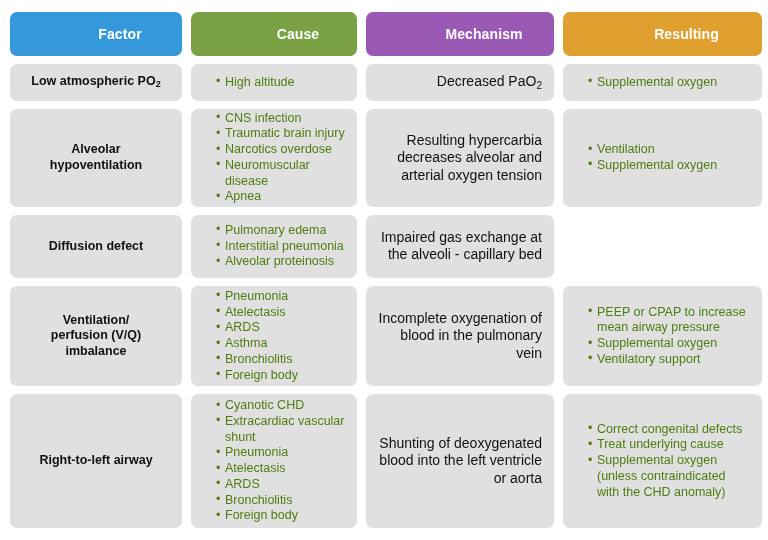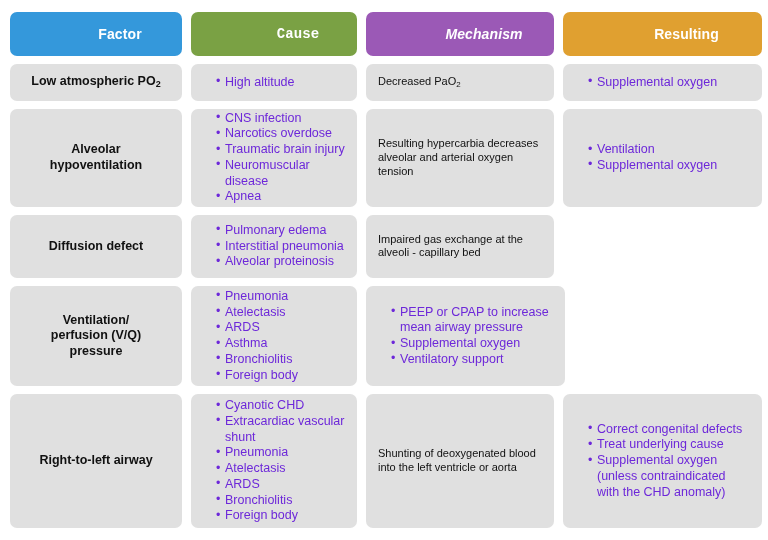--- a/index.html
+++ b/index.html
@@ -61,35 +61,35 @@
 
   .factor-text {
     font-weight: bold;
     font-size: 12.5px;
     color: #111111;
     text-align: center;
     line-height: 1.25;
     width: 100%;
   }
   .mech-text {
-    font-size: 11px;
+    font-size: 14px;
     color: #111111;
-    text-align: left;
+    text-align: right;
     line-height: 1.25;
     width: 100%;
   }
   ul.bullets {
     margin: 0;
     padding: 0 0 0 13px;
     list-style: none;
     width: 100%;
   }
   ul.bullets li {
     font-size: 12.5px;
-    color: #6d28d9;
+    color: #4d7c0f;
     line-height: 1.26;
     position: relative;
     padding-left: 9px;
     margin: 0;
   }
   ul.bullets li::before {
     content: "\2022";
     position: absolute;
     left: 0;
     top: -0.5px;
@@ -101,24 +101,24 @@
 </style>
 </head>
 <body>
 
 <div id="table-root">
 
   <div class="row header-row">
     <div class="header-cell col-0" style="background: rgb(52, 152, 219);">
       <span>Factor</span>
     </div>
-    <div class="header-cell col-1" style="background: rgb(122, 161, 68); font-family: Liberation Mono, monospace;">
+    <div class="header-cell col-1" style="background: rgb(122, 161, 68);">
       <span>Cause</span>
     </div>
-    <div class="header-cell col-2" style="background: rgb(155, 89, 182); font-style: italic;">
+    <div class="header-cell col-2" style="background: rgb(155, 89, 182);">
       <span>Mechanism</span>
     </div>
     <div class="header-cell col-3" style="background: rgb(224, 160, 48);">
       <span>Resulting</span>
     </div>
   </div>
 
   <div class="row r1">
     <div class="cell col-0">
       <div class="factor-text nowrapline">
@@ -145,22 +145,22 @@
   <div class="row r2">
     <div class="cell col-0">
       <div class="factor-text">
         <div>Alveolar</div>
         <div>hypoventilation</div>
       </div>
     </div>
     <div class="cell col-1">
       <ul class="bullets">
         <li>CNS infection</li>
+        <li>Traumatic brain injury</li>
         <li>Narcotics overdose</li>
-        <li>Traumatic brain injury</li>
         <li>Neuromuscular disease</li>
         <li>Apnea</li>
       </ul>
     </div>
     <div class="cell col-2">
       <div class="mech-text">Resulting hypercarbia decreases alveolar and arterial oxygen tension</div>
     </div>
     <div class="cell col-3">
       <ul class="bullets">
         <li>Ventilation</li>
@@ -183,32 +183,35 @@
     <div class="cell col-2">
       <div class="mech-text">Impaired gas exchange at the alveoli - capillary bed</div>
     </div>
   </div>
 
   <div class="row r4">
     <div class="cell col-0">
       <div class="factor-text">
         <div>Ventilation/</div>
         <div>perfusion (V/Q)</div>
-        <div>pressure</div>
+        <div>imbalance</div>
       </div>
     </div>
     <div class="cell col-1">
       <ul class="bullets">
         <li>Pneumonia</li>
         <li>Atelectasis</li>
         <li>ARDS</li>
         <li>Asthma</li>
         <li>Bronchiolitis</li>
         <li>Foreign body</li>
       </ul>
+    </div>
+    <div class="cell col-2">
+      <div class="mech-text">Incomplete oxygenation of blood in the pulmonary vein</div>
     </div>
     <div class="cell col-3">
       <ul class="bullets">
         <li>PEEP or CPAP to increase mean airway pressure</li>
         <li>Supplemental oxygen</li>
         <li>Ventilatory support</li>
       </ul>
     </div>
   </div>
 

